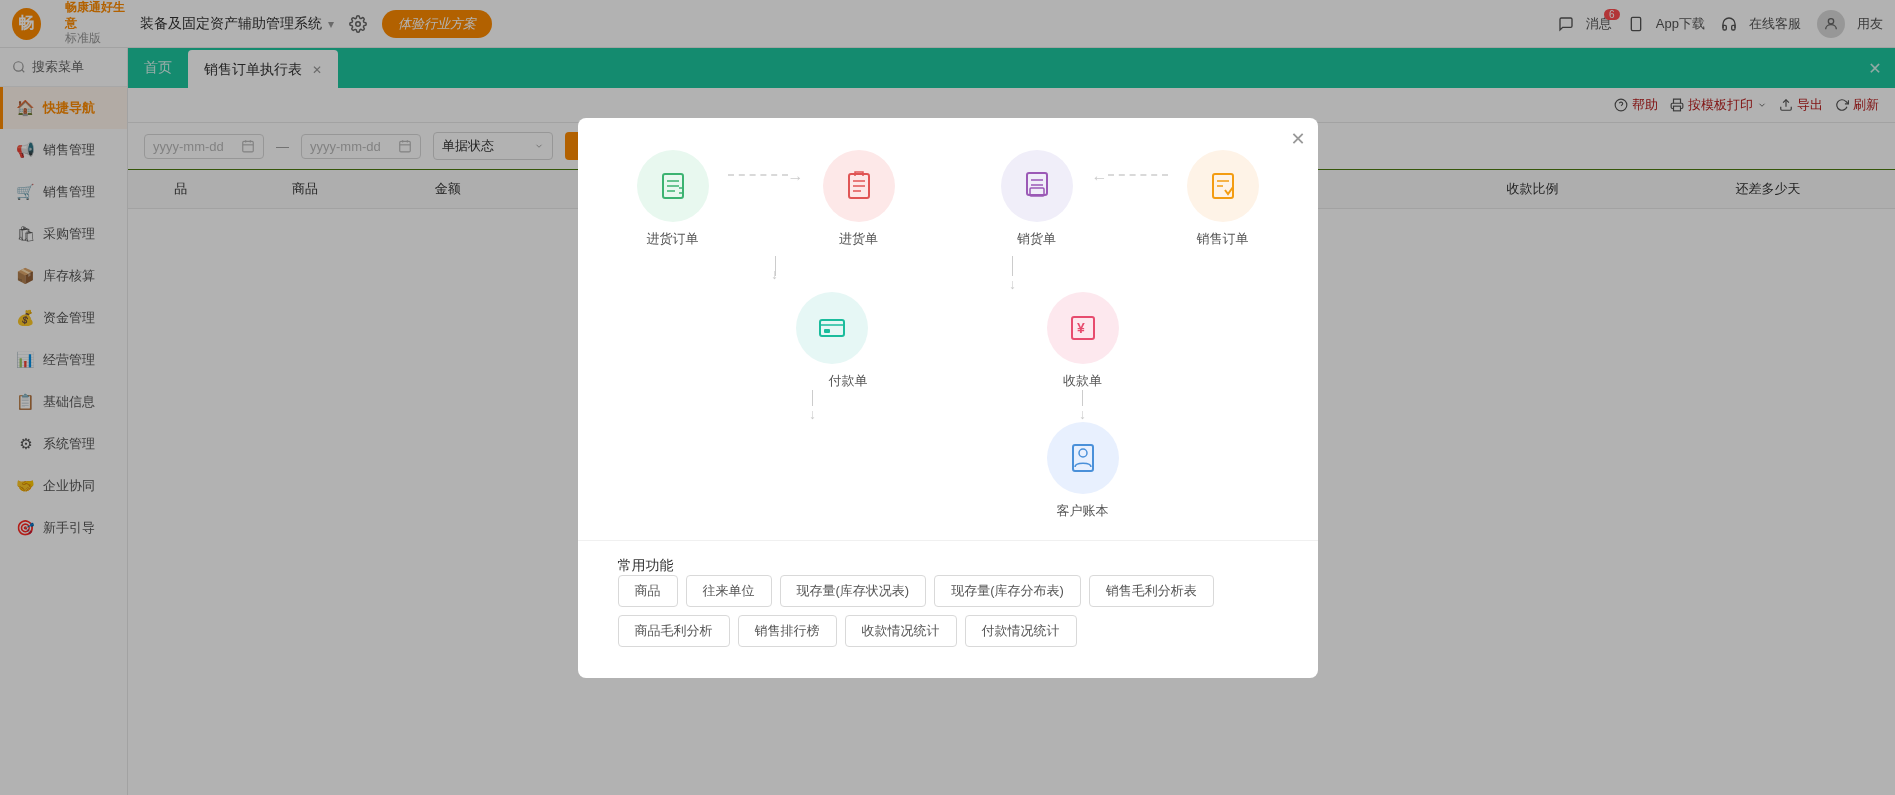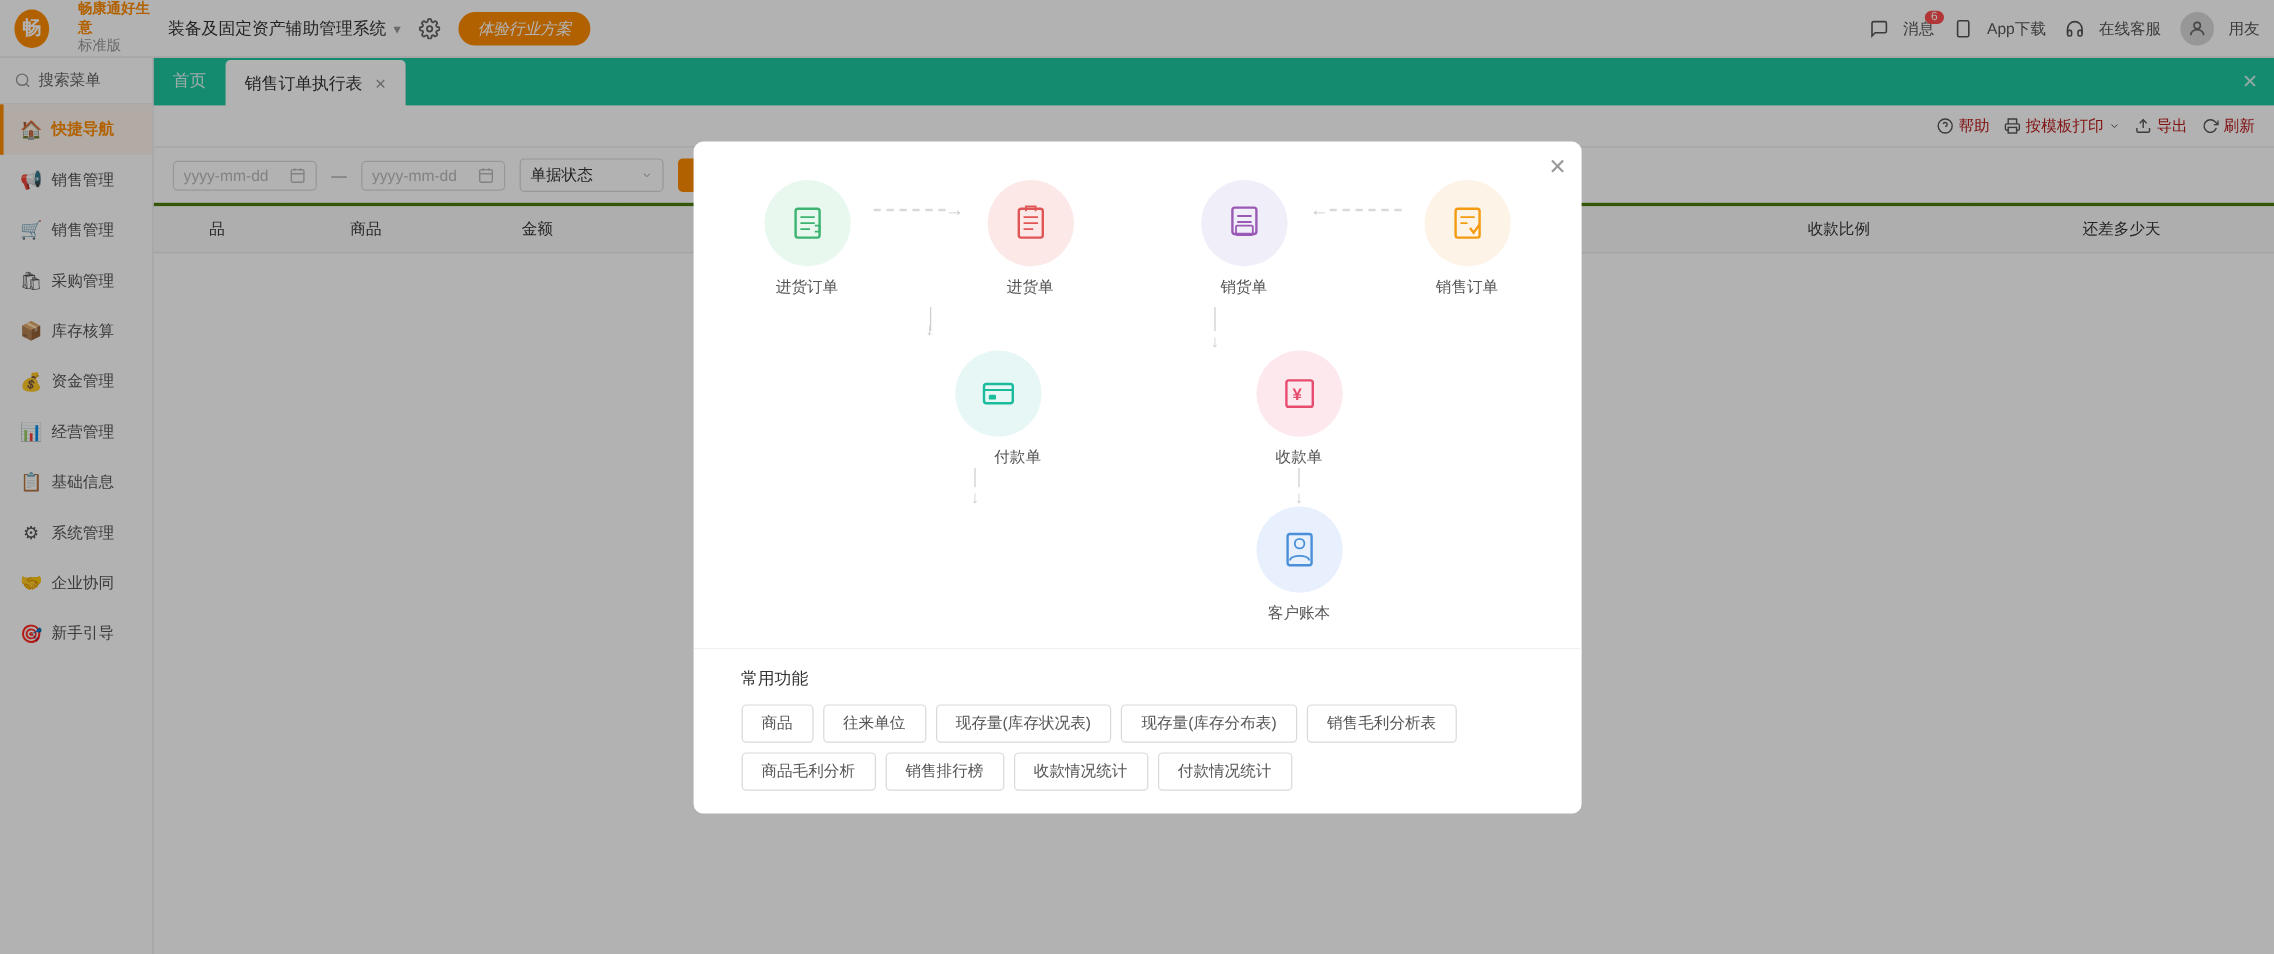--- a/index.html
+++ b/index.html
@@ -35,21 +35,21 @@
 
     
     .search-menu { display: flex; align-items: center; gap: 6px; padding: 10px 12px; color: #666; font-size: 13px; cursor: pointer; border-bottom: 1px solid #f0f0f0; }
     .sidebar-item { display: flex; align-items: center; gap: 8px; padding: 12px 14px; cursor: pointer; color: #555; font-size: 13px; border-left: 3px solid transparent; }
     .sidebar-item.active { background: #fff5ed; color: #ff8c00; border-left: 3px solid #ff8c00; font-weight: 600; }
     .sidebar-icon { width: 18px; height: 18px; display: flex; align-items: center; justify-content: center; font-size: 15px; }
 
     
     .page-toolbar { display: flex; align-items: center; background: #fff; padding: 8px 16px; gap: 12px; border-bottom: 1px solid #e8e8e8; }
     .toolbar-btn { display: flex; align-items: center; gap: 4px; color: #b91c1c; font-size: 13px; cursor: pointer; }
-    .filter-row { display: flex; align-items: center; background: #fff; padding: 8px 16px; gap: 12px; border-bottom: 3px solid #4d7c0f; }
+    .filter-row { display: flex; align-items: center; background: #fff; padding: 8px 16px; gap: 12px; border-bottom: 1px solid #4d7c0f; }
     .date-input { border: 1px solid #d9d9d9; border-radius: 4px; padding: 4px 8px; width: 120px; font-size: 13px; color: #bbb; display: flex; align-items: center; justify-content: space-between; }
     .filter-select { border: 1px solid #d9d9d9; border-radius: 4px; padding: 4px 8px; min-width: 120px; font-size: 13px; color: #333; display: flex; align-items: center; justify-content: space-between; }
     .query-btn { background: #ff8c00; color: white; border: none; border-radius: 4px; padding: 5px 16px; cursor: pointer; font-size: 13px; }
     .setting-btn { background: #fff; color: #ff8c00; border: 1px solid #ff8c00; border-radius: 4px; padding: 5px 16px; cursor: pointer; font-size: 13px; }
     .more-conditions { color: #ff8c00; font-size: 13px; cursor: pointer; }
 
     
     .table-container { flex: 1; overflow: auto; background: #fff; }
     .data-table { width: 100%; border-collapse: collapse; font-size: 13px; }
     .data-table th { background: #fafafa; padding: 10px 12px; text-align: center; color: #333; border-bottom: 1px solid #e8e8e8; font-weight: 500; white-space: nowrap; }
@@ -66,21 +66,21 @@
     .flow-circle { width: 72px; height: 72px; border-radius: 50%; display: flex; align-items: center; justify-content: center; font-size: 28px; }
     .flow-label { font-size: 13px; color: #555; margin-top: 8px; }
     .flow-arrow-h { flex: 1; display: flex; align-items: center; justify-content: center; color: #ccc; font-size: 20px; padding-bottom: 24px; }
 
     
     .circle-green { background: #e8f8ef; }
     .circle-red { background: #fde8e8; }
 
     
     .common-func { padding: 16px 40px; border-top: 1px solid #f0f0f0; }
-    .common-title { font-size: 14px; color: #333; margin-bottom: 12px; }
+    .common-title { font-size: 14px; color: #333; }
     .func-btns { display: flex; flex-wrap: wrap; gap: 8px; }
     .func-btn { border: 1px solid #d9d9d9; border-radius: 4px; padding: 6px 16px; font-size: 13px; color: #555; cursor: pointer; background: #fff; }
 
     .dashed-line { border-top: 2px dashed #d9d9d9; flex: 1; margin-bottom: 24px; }
   </style>
 </head>
 <body>
 
 <div class="app-container">
 

